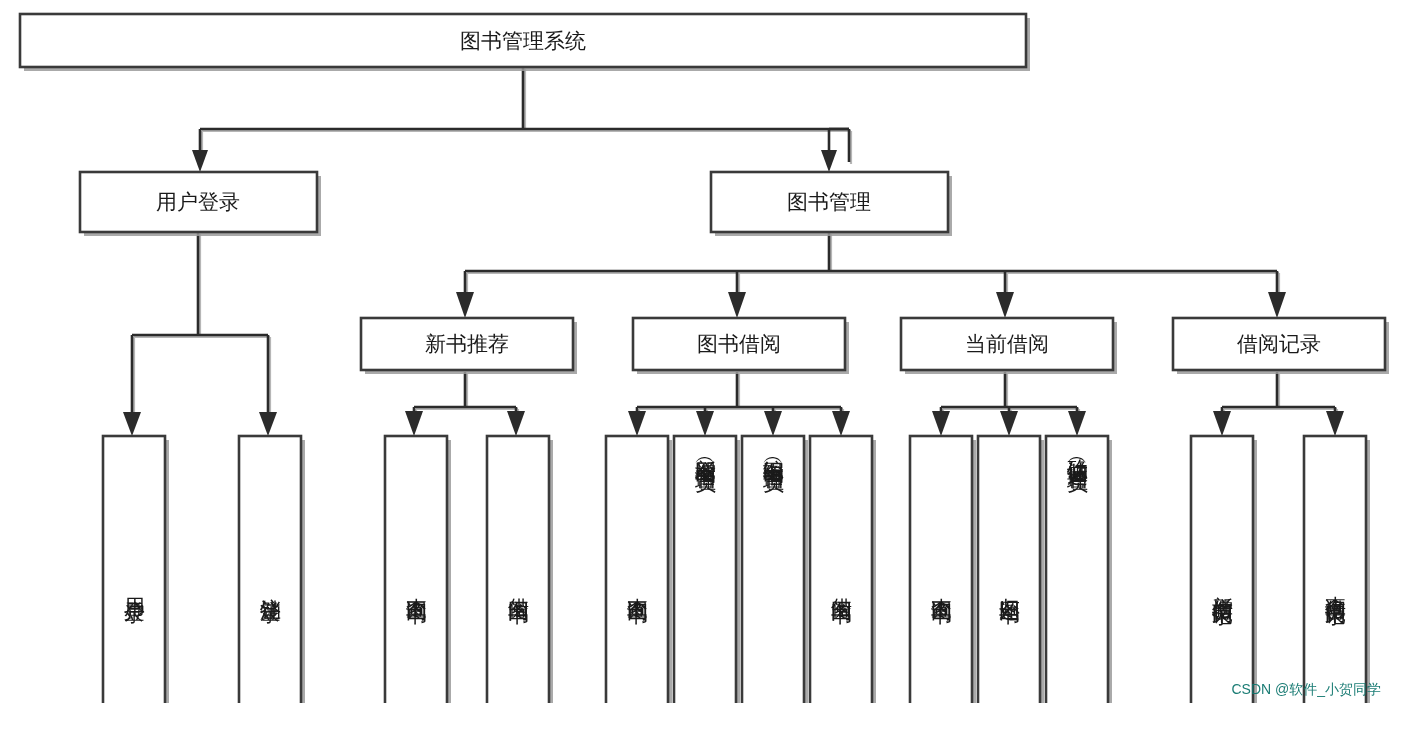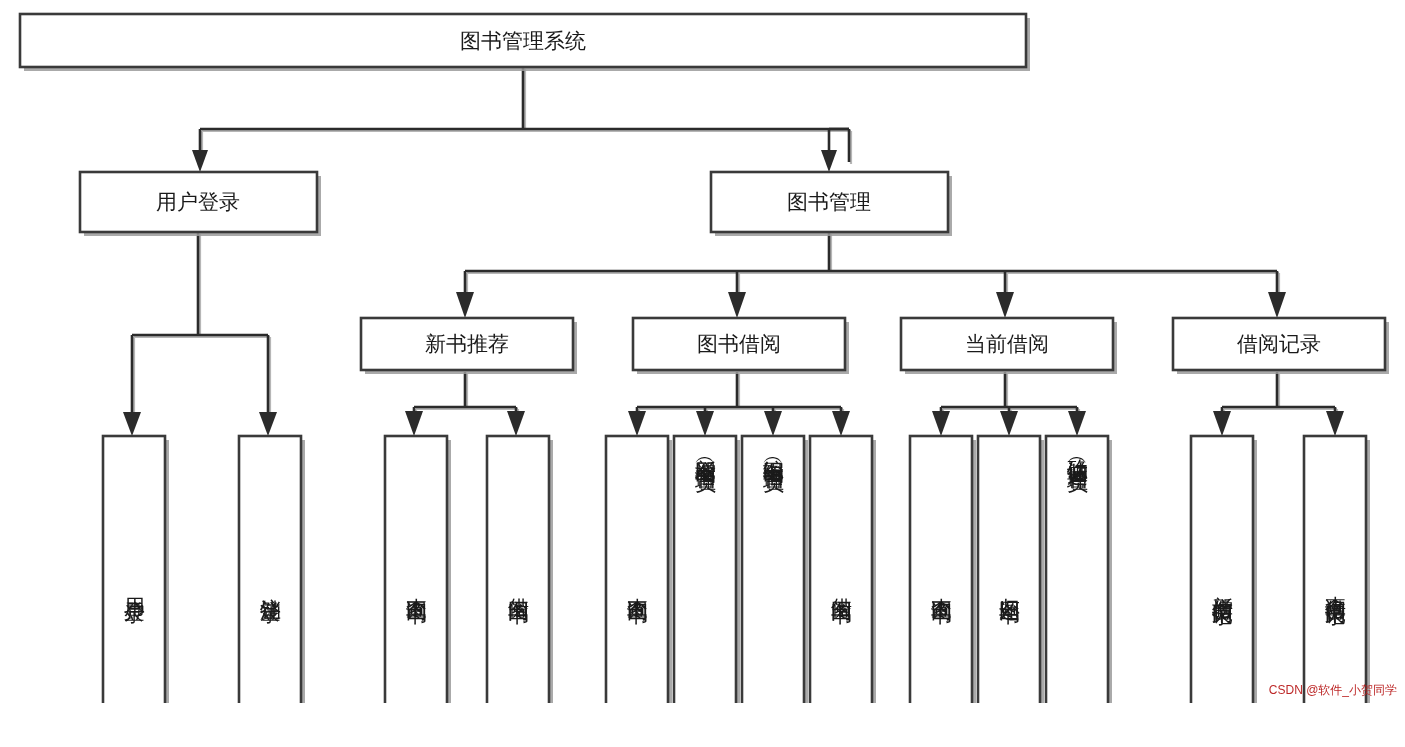--- a/index.html
+++ b/index.html
@@ -68,25 +68,25 @@
     font-family: "Liberation Sans", "DejaVu Sans", sans-serif;
     font-size: 21px;
     line-height: 1.18;
     color: #1a1a1a;
     letter-spacing: 2px;
     white-space: nowrap;
     text-align: center;
   }
   .watermark {
     position: absolute;
-    right: 8px;
+    right: 24px;
     bottom: 4px;
     font-family: "Liberation Sans", "DejaVu Sans", sans-serif;
-    font-size: 12px;
-    color: #b91c1c;
+    font-size: 14px;
+    color: #0f766e;
     opacity: 0.95;
     white-space: nowrap;
     pointer-events: none;
   }
 </style>
 </head>
 <body>
 
 <div id="diagram-root">
 

